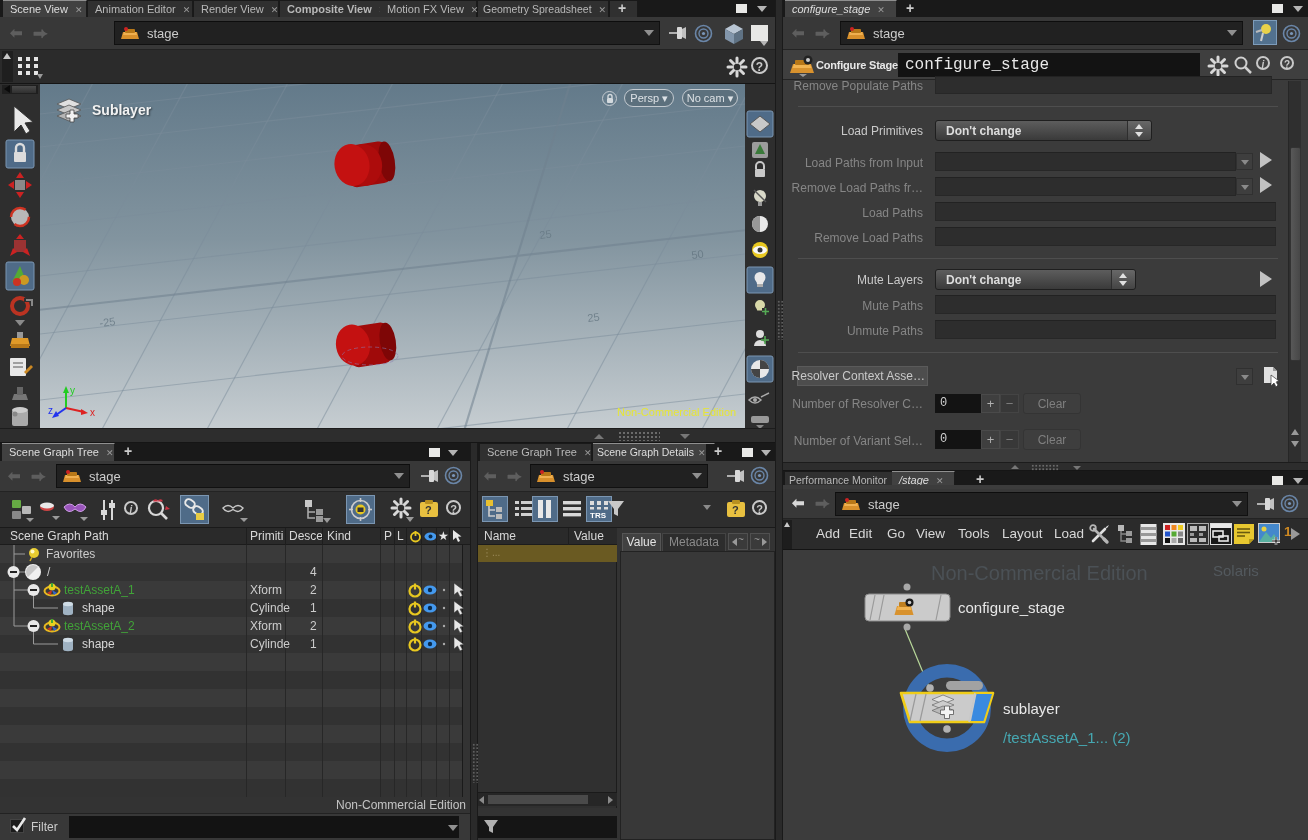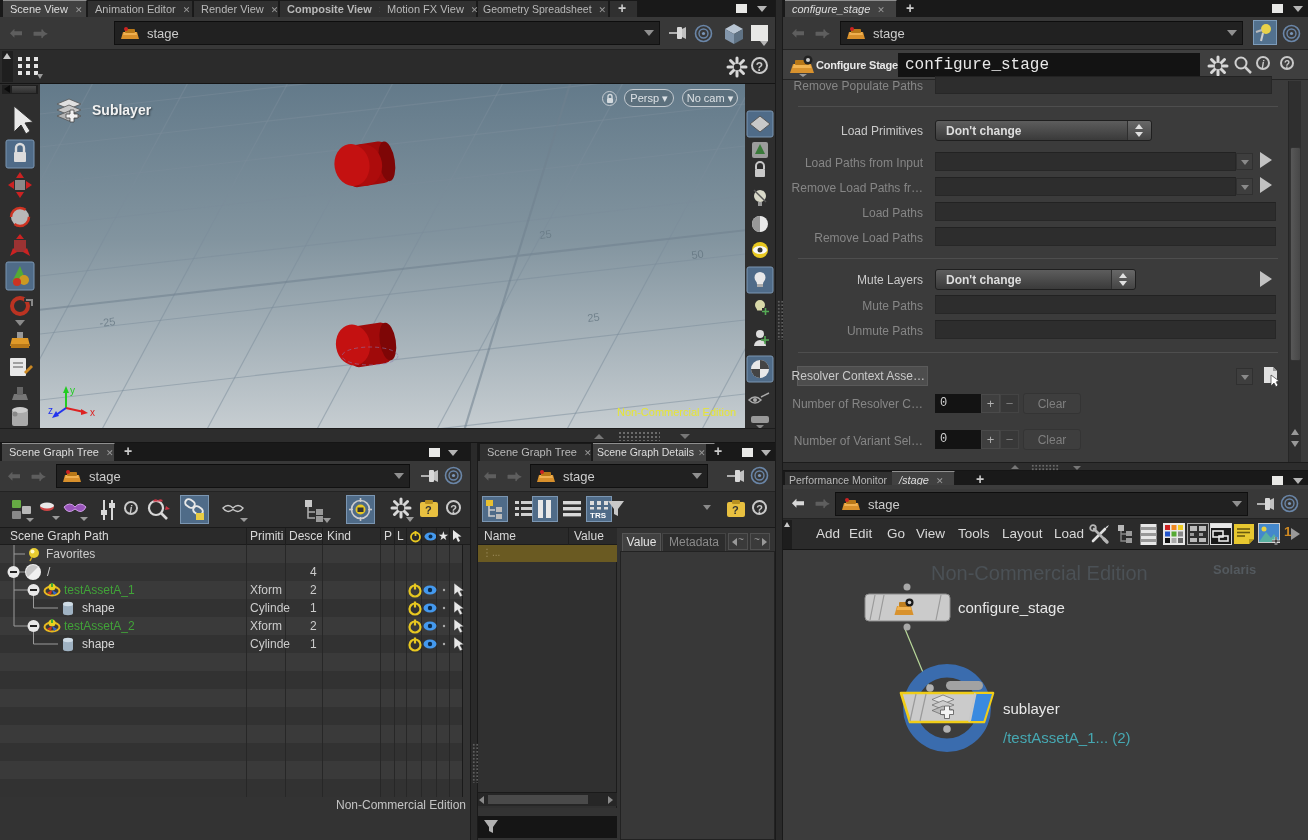--- a/index.html
+++ b/index.html
@@ -553,21 +553,21 @@
       <path d="M1 19 L8 9 L13 15 L16 11 L21 19 Z" fill="#58b0a0"></path>
       <path d="M18 14 v8 M14 18 h8" stroke="#fff" stroke-width="2.4"></path>
       <path d="M18 14 v8 M14 18 h8" stroke="#000" stroke-width="1"></path>
     </svg>
     <span class="abs" style="left:501px;top:5px;color:#cc8822;font-weight:bold;">1</span>
     <div class="abs" style="left:508px;top:9px;width:0;height:0;border-top:6px solid transparent;border-bottom:6px solid transparent;border-left:9px solid #9a9a9a;"></div>
   </div>
 
   <div class="abs" style="left:0;top:80px;width:525px;height:289px;background:#3c3c3c;">
     <div class="abs" style="left:148px;top:11px;font-size:20px;color:#4b5156;">Non-Commercial Edition</div>
-    <div class="abs" style="left:430px;top:11px;font-size:13px;font-weight:bold;color:#53595e;">Solaris</div>
+    <div class="abs" style="left:430px;top:11px;font-size:15px;font-weight:normal;color:#53595e;">Solaris</div>
     <svg width="525" height="289" style="position:absolute;left:0;top:0;">
       <line x1="122" y1="78" x2="146" y2="136" stroke="#b8d89a" stroke-width="1.2"></line>
       <circle cx="124" cy="36" r="3.5" fill="#a8a8a8"></circle>
       <circle cx="124" cy="76" r="3.5" fill="#a8a8a8"></circle>
 
       <rect x="82" y="43" width="85" height="27" rx="4" fill="#cbcbcb" stroke="#8a8a8a" stroke-width="1"></rect>
       <path d="M92 44 l-5 25 M101 44 l-5 25 M158 44 l-5 25" stroke="#9a9a9a" stroke-width="1.2"></path>
       <g transform="translate(111,47)">
         <path d="M3 8 L17 8 L19.5 17 L0.5 17 Z" fill="#d8922e"></path>
         <path d="M4 8 L16 8 L17.5 12 L2.5 12 Z" fill="#f2b451"></path>
@@ -861,20 +861,29 @@
       <circle cx="9" cy="10" r="5.5" fill="none" stroke="#e8c820" stroke-width="2.2"></circle>
       <line x1="9" y1="2.5" x2="9" y2="8.5" stroke="#e8c820" stroke-width="2.2"></line>
       <ellipse cx="24" cy="9" rx="6.5" ry="4.5" fill="#4499ee"></ellipse>
       <circle cx="24" cy="9" r="2.2" fill="#0a2a4a"></circle>
       <circle cx="38" cy="9" r="1.2" fill="#aaa"></circle>
       <path d="M48 2 L48 14 L51.5 11 L54 16 L56.5 14.5 L54 10 L58 9.5 Z" fill="#e8e8e8" stroke="#333" stroke-width="0.6"></path>
     </svg>
     </div>
   <div class="abs" style="left:336px;top:355px;font-size:12px;color:#c4c4c4;">Non-Commercial Edition</div>
 
+  <div class="abs" style="left:0;top:370px;width:470px;height:27px;background:#383838;border-top:1px solid #222;">
+    <div class="abs" style="left:10px;top:5px;width:14px;height:14px;background:#1b1b1b;border:1px solid #444;"></div>
+    <svg class="abs" style="left:10px;top:2px;" width="18" height="18" viewBox="0 0 18 18">
+        <path d="M3 10 L7 14 L15 2" fill="none" stroke="#e8e8e8" stroke-width="2.6"></path>
+      </svg>
+    <span class="abs" style="left:31px;top:6px;font-size:12px;color:#cccccc;">Filter</span>
+    <div class="blackfld" style="left:69px;top:2px;width:390px;height:22px;"></div>
+    <div class="abs" style="left:448px;top:11px;width:0;height:0;border-left:5px solid transparent;border-right:5px solid transparent;border-top:6px solid #909090;"></div>
+  </div>
 </div>
 
 <div class="abs" style="left:470px;top:443px;width:8px;height:397px;background:#2a2a2a;border-left:1px solid #1a1a1a;border-right:1px solid #1a1a1a;">
   <div class="abs" style="left:1px;top:300px;width:6px;height:40px;background-image:radial-gradient(#5e5e5e 0.9px, transparent 1.1px);background-size:3.5px 3.5px;"></div>
 </div>
 
 <div class="abs" style="left:478px;top:443px;width:297px;height:397px;background:#333;overflow:hidden;">
   <div class="tabbar" style="left:0;top:0;width:297px;height:18px;">
     <div class="tab" style="left:2px;width:112px;">Scene Graph Tree<span class="x">✕</span></div>
     <div class="tab active" style="left:115px;width:122px;padding:0 4px;font-size:10.5px;line-height:17px;">Scene Graph Details<span class="x" style="margin-left:4px;">✕</span></div>

